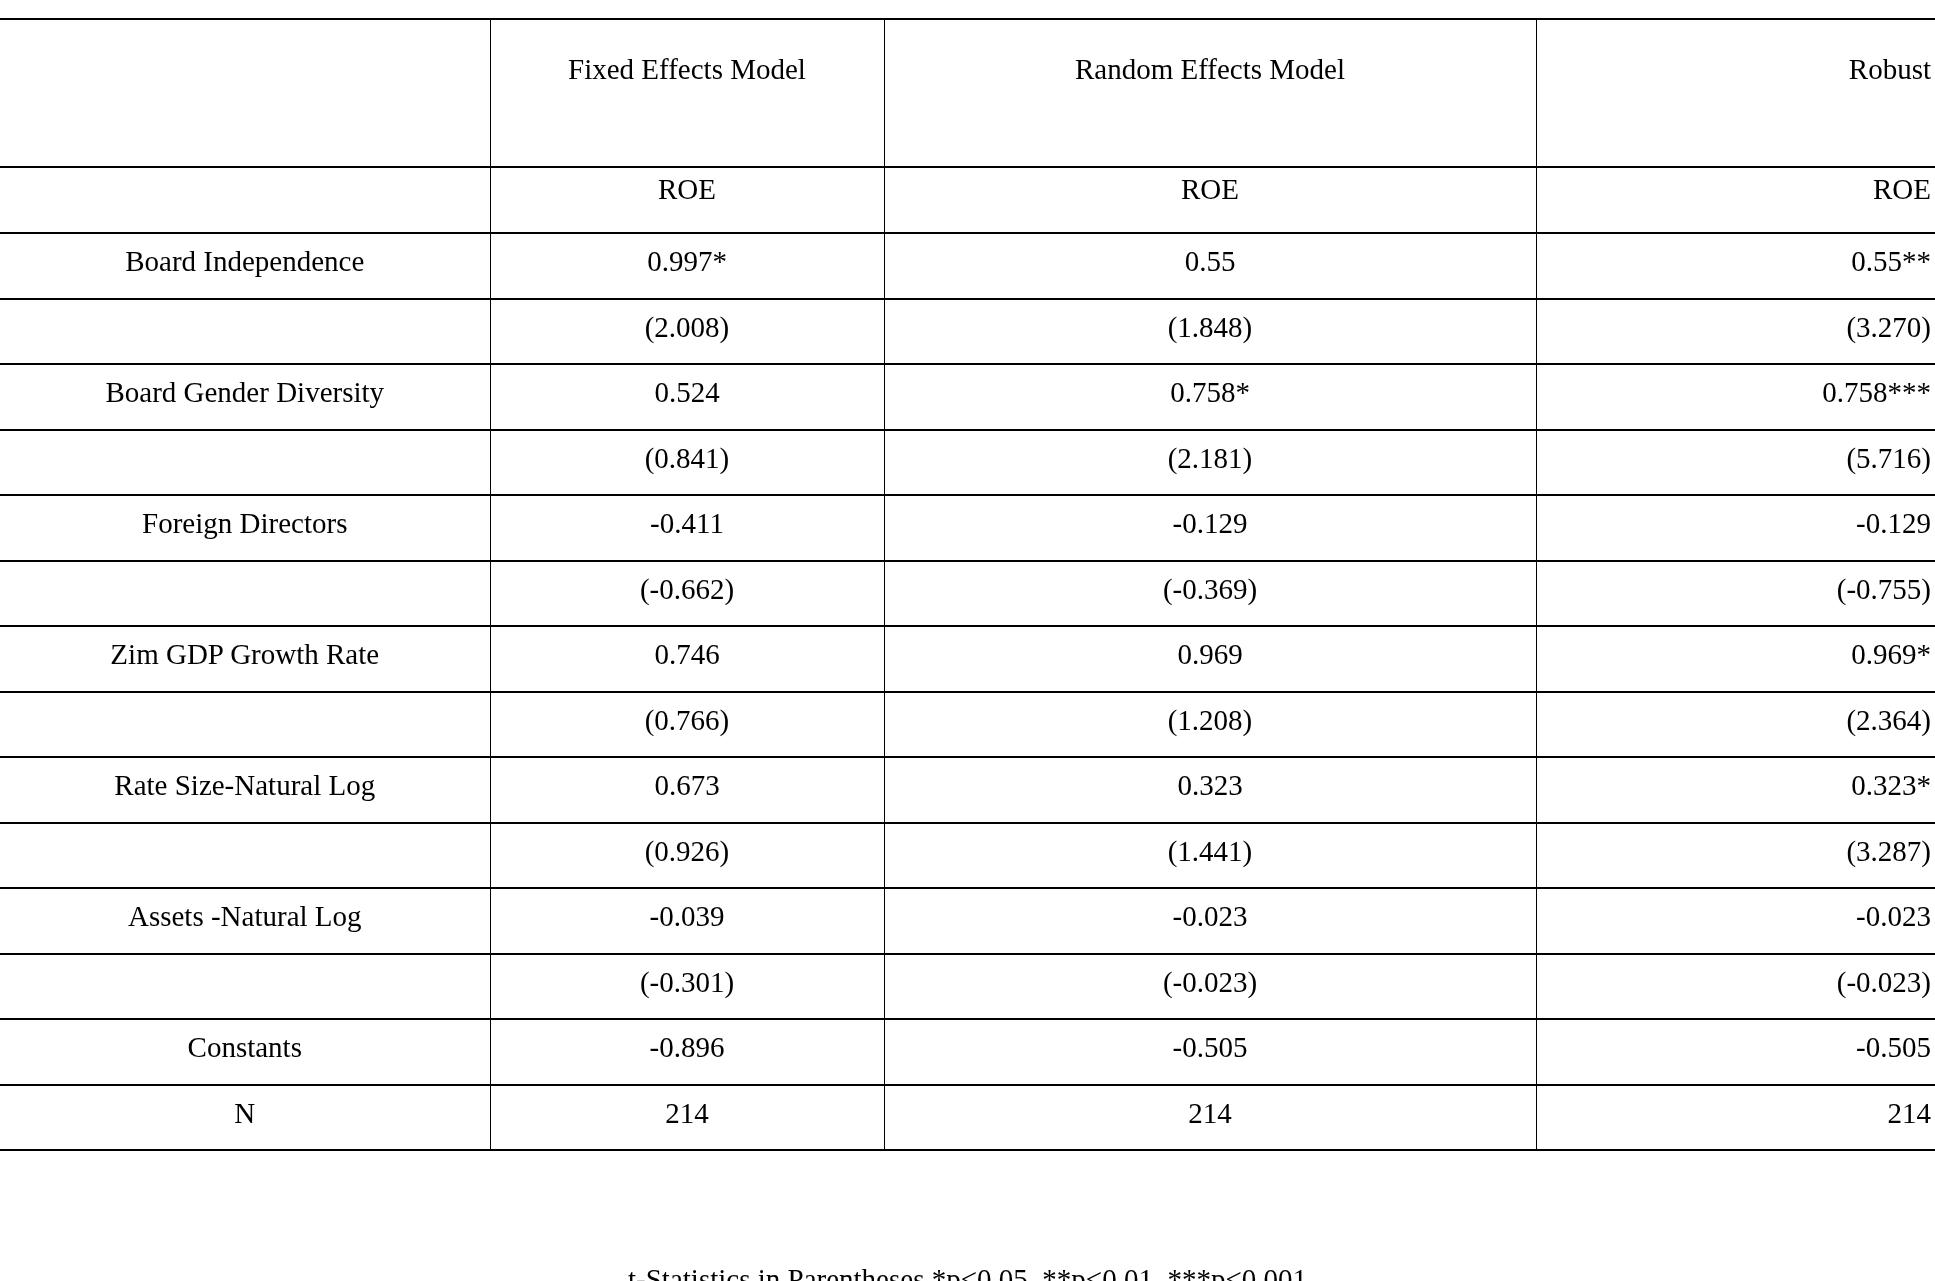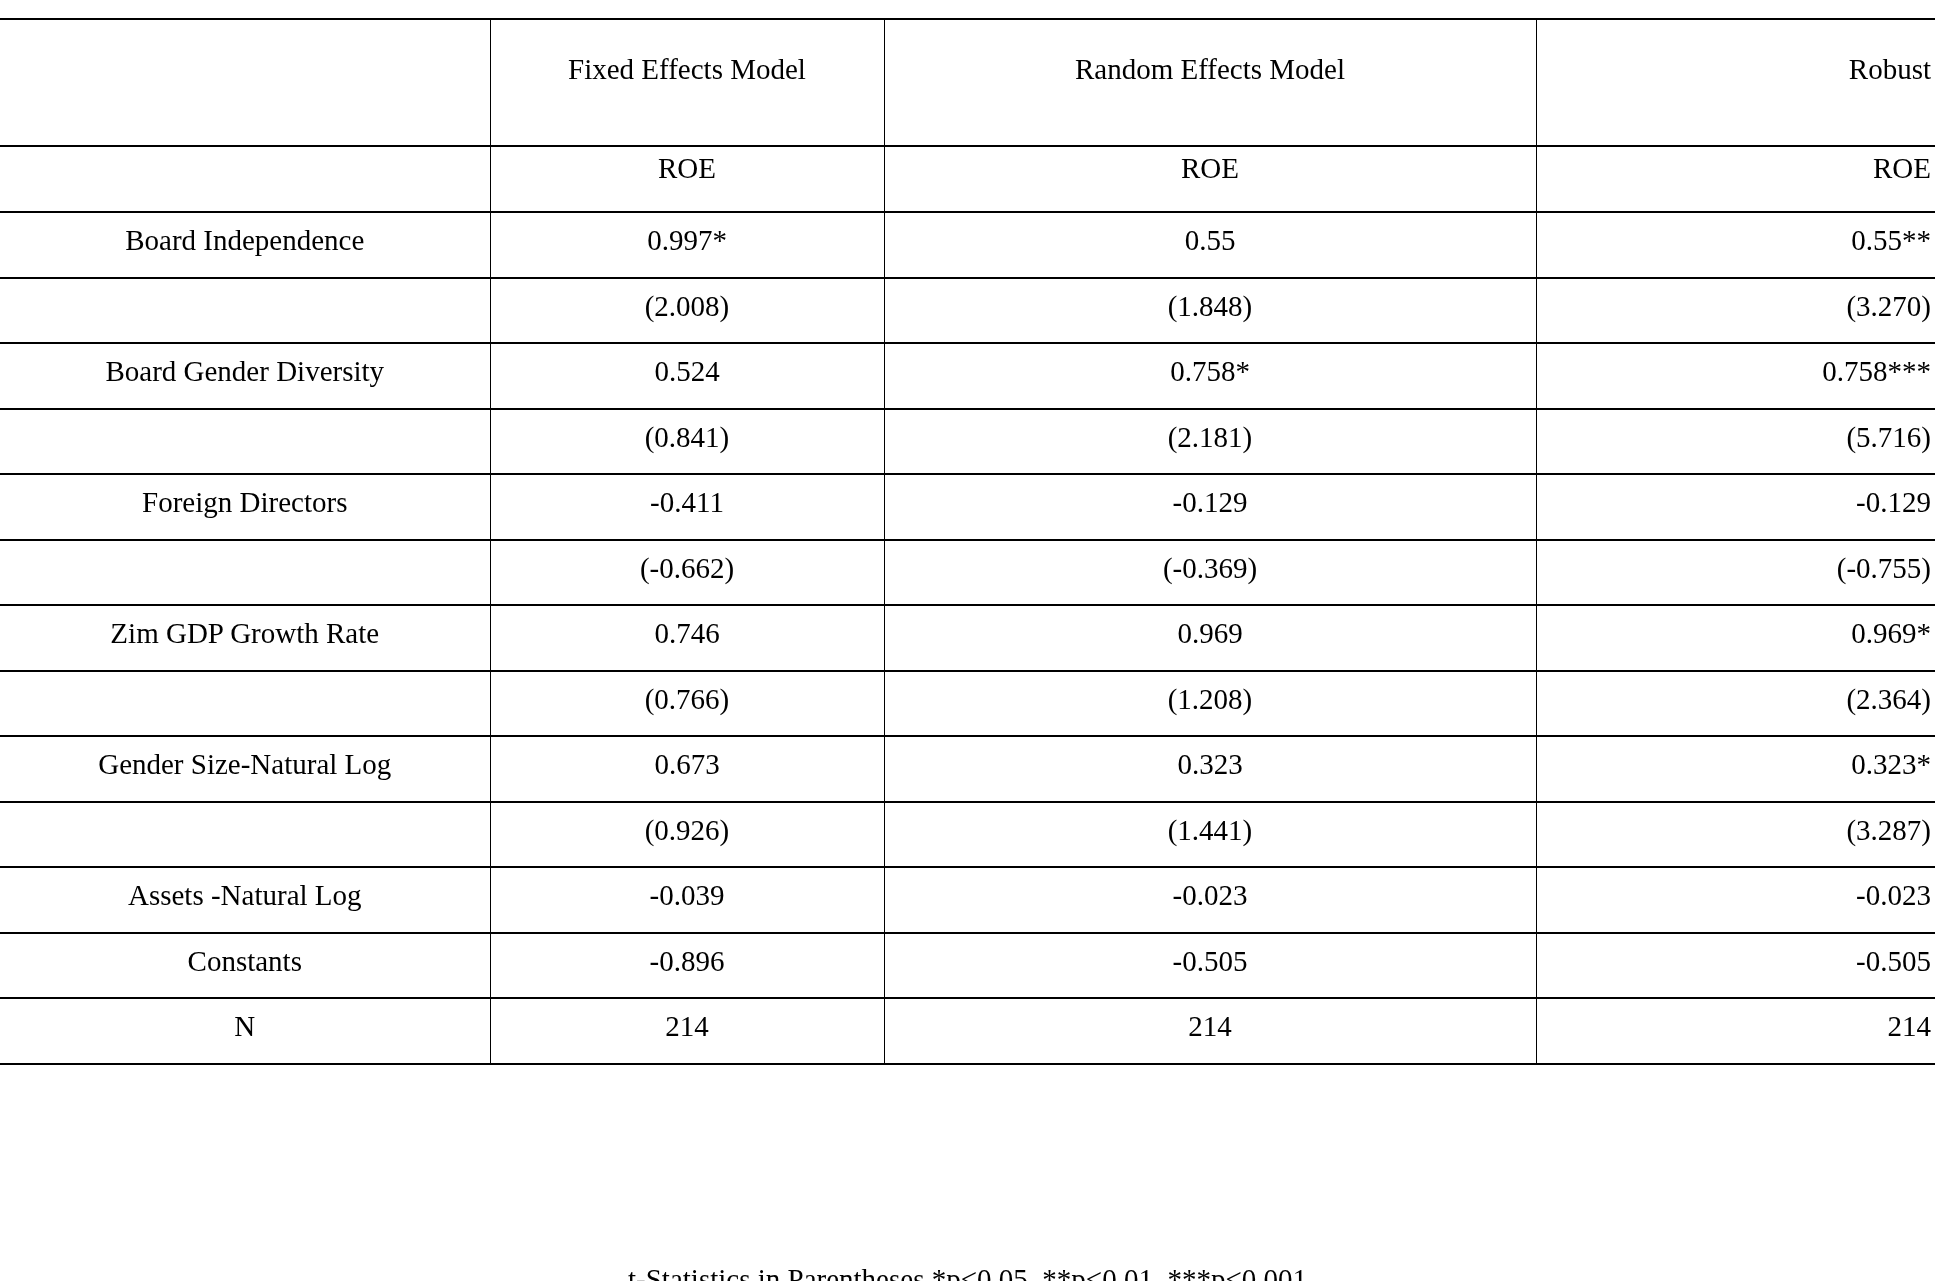--- a/index.html
+++ b/index.html
@@ -17,21 +17,21 @@
   table.reg col.c3 { width: 399px; }
   table.reg td {
     border-top: 2px solid #000; border-bottom: 2px solid #000;
     border-left: 1.5px solid #000; border-right: 1.5px solid #000;
     text-align: center; vertical-align: top;
     font-size: 29px; line-height: 34px;
     padding: 10px 4px 0 4px; height: 53px; box-sizing: border-box;
   }
   table.reg td:first-child { border-left: none; }
   table.reg td:last-child { border-right: none; text-align: right; }
-  table.reg tr.model-head td { height: 127px; padding-top: 32px; }
+  table.reg tr.model-head td { height: 148px; padding-top: 32px; }
   table.reg tr.dv-row td { height: 66px; padding-top: 4px; }
   table.reg tr.data-row td { height: 65.5px; }
   .footnote {
     position: absolute; left: 0; top: 1262px; width: 1935px;
     text-align: center; font-size: 29px; line-height: 34px;
   }
 </style>
 </head>
 <body>
 
@@ -97,36 +97,42 @@
         <td>0.969</td>
         <td>0.969*</td>
       </tr>
       <tr class="data-row">
         <td></td>
         <td>(0.766)</td>
         <td>(1.208)</td>
         <td>(2.364)</td>
       </tr>
       <tr class="data-row">
-        <td>Gender Size-Natural Log</td>
+        <td>Rate Size-Natural Log</td>
         <td>0.673</td>
         <td>0.323</td>
         <td>0.323*</td>
       </tr>
       <tr class="data-row">
         <td></td>
         <td>(0.926)</td>
         <td>(1.441)</td>
         <td>(3.287)</td>
       </tr>
       <tr class="data-row">
         <td>Assets -Natural Log</td>
         <td>-0.039</td>
         <td>-0.023</td>
         <td>-0.023</td>
+      </tr>
+      <tr class="data-row">
+        <td></td>
+        <td>(-0.301)</td>
+        <td>(-0.023)</td>
+        <td>(-0.023)</td>
       </tr>
       <tr class="data-row">
         <td>Constants</td>
         <td>-0.896</td>
         <td>-0.505</td>
         <td>-0.505</td>
       </tr>
       <tr class="data-row">
         <td>N</td>
         <td>214</td>

